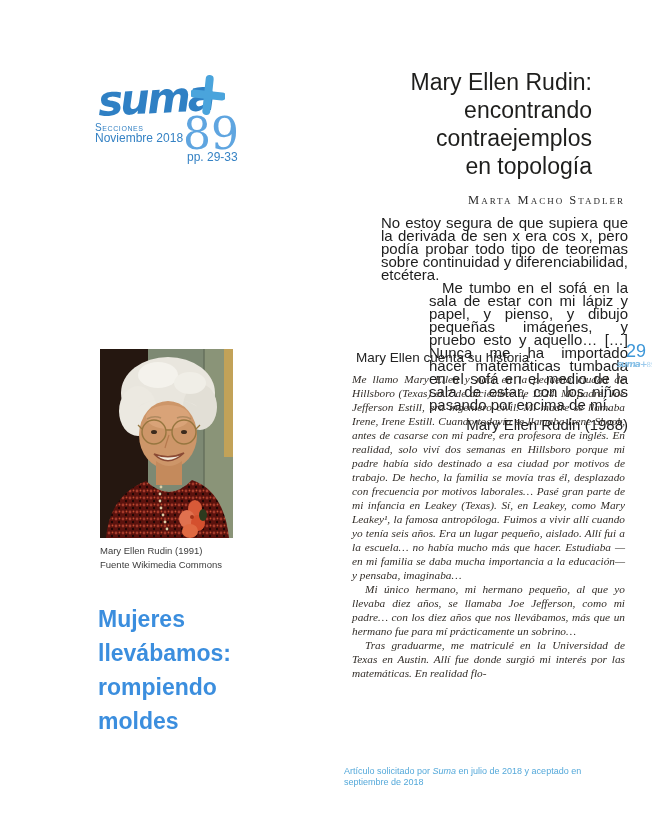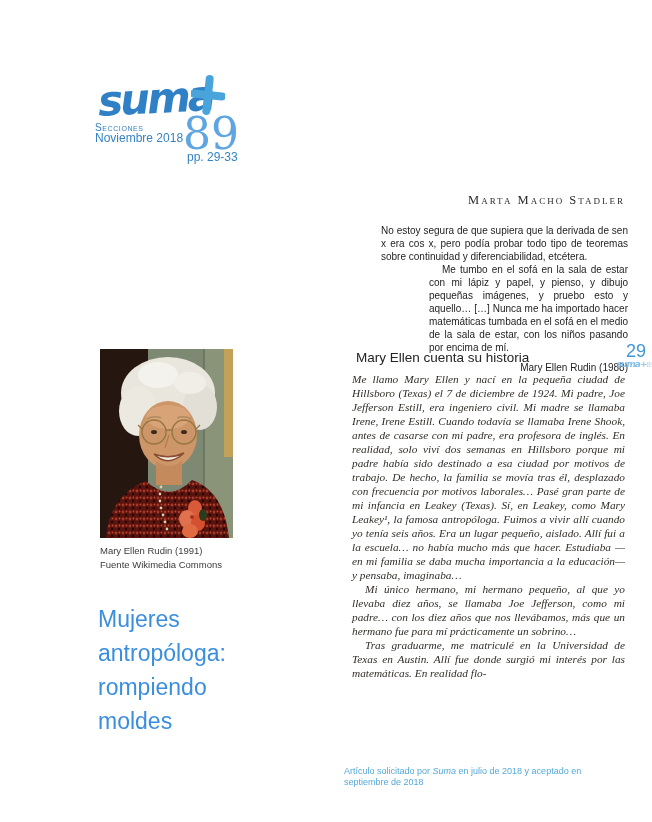--- a/index.html
+++ b/index.html
@@ -25,22 +25,22 @@
     font-size:44px;line-height:1;color:#5fa5e0;
   }
   .pages-range{left:187px;top:152px;}
   
   .title{position:absolute;top:68px;right:60px;text-align:right;
     font-size:23px;line-height:28px;color:#1e1e1c;}
   .author{position:absolute;top:193px;right:27px;text-align:right;
     font-family:"Liberation Serif",serif;font-variant:small-caps;
     letter-spacing:2px;font-size:12.5px;color:#2b2b2b;}
   
-  .quote{position:absolute;left:381px;top:224px;width:247px;
-    font-size:10px;line-height:13px;text-align:justify;color:#1d1d1d;}
+  .quote{position:absolute;left:381px;top:216px;width:247px;
+    font-size:15px;line-height:13px;text-align:justify;color:#1d1d1d;}
   .quote p{margin:0;}
   .quote p.indent{text-indent:13px;margin-left:48px;}
   .quote-attr{text-align:right;margin-top:7px;}
   
   .section-heading{position:absolute;left:352px;top:346px;width:230px;
     font-size:13.5px;color:#242424;margin:4px;font-weight:normal;}
   .article-col{position:absolute;left:352px;top:372px;width:273px;
     font-family:"Liberation Serif",serif;font-size:11.3px;line-height:14px;
     text-align:justify;color:#322d28;}
   .article-col p{margin:0;font-style:italic;}
@@ -53,21 +53,21 @@
     font-size:9px;letter-spacing:-1px;line-height:9px;}
   .folio-logo .mini-plus{font-style:normal;font-weight:bold;color:#9ccaec;font-size:9px;}
   .folio-logo .mini-issue{font-family:"DejaVu Serif",serif;font-style:normal;
     font-weight:normal;font-size:7px;color:#a9d2ef;letter-spacing:0;}
   
   .photo{position:absolute;left:100px;top:349px;width:133px;height:189px;}
   .photo svg{display:block;}
   .photo-caption{position:absolute;left:100px;top:544px;
     font-size:9.5px;line-height:13.5px;color:#3b3b3b;}
   .series-title{position:absolute;left:98px;top:602px;
-    font-size:23px;font-weight:normal;line-height:34px;color:#3b8ede;}
+    font-size:23px;font-weight:bold;line-height:34px;color:#3b8ede;}
   
   .footer{position:absolute;left:344px;top:766px;width:282px;
     font-size:9px;line-height:11px;color:#55a9da;}
   .footer .journal{font-style:italic;}
 </style>
 </head>
 <body>
 
 <div class="page">
 
@@ -78,20 +78,26 @@
         <line x1="17" y1="5" x2="17" y2="37"></line>
         <line x1="3" y1="21" x2="31" y2="21"></line>
       </g>
     </svg>
   </div>
   <div class="masthead-small section-label">Secciones</div>
   <div class="masthead-small issue-date">Noviembre 2018</div>
   <div class="issue-number">89</div>
   <div class="masthead-small pages-range">pp. 29-33</div>
 
+  <div class="title">
+    <div>Mary Ellen Rudin:</div>
+    <div>encontrando</div>
+    <div>contraejemplos</div>
+    <div>en topología</div>
+  </div>
   <div class="author">Marta Macho Stadler</div>
 
   <div class="quote">
     <p>No estoy segura de que supiera que la derivada de sen x era cos x, pero podía probar todo tipo de teoremas sobre continuidad y diferenciabilidad, etcétera.</p>
     <p class="indent">Me tumbo en el sofá en la sala de estar con mi lápiz y papel, y pienso, y dibujo pequeñas imágenes, y pruebo esto y aquello… […] Nunca me ha importado hacer matemáticas tumbada en el sofá en el medio de la sala de estar, con los niños pasando por encima de mí.</p>
     <div class="quote-attr">Mary Ellen Rudin (1988)</div>
   </div>
 
   <h2 class="section-heading">Mary Ellen cuenta su historia</h2>
   <div class="folio">
@@ -171,20 +177,20 @@
       </g>
     </svg>
   </div>
   <div class="photo-caption">
     <div>Mary Ellen Rudin (1991)</div>
     <div>Fuente Wikimedia Commons</div>
   </div>
 
   <div class="series-title">
     <div>Mujeres</div>
-    <div>antropóloga:</div>
+    <div>llevábamos:</div>
     <div>rompiendo</div>
     <div>moldes</div>
   </div>
 
   <div class="footer"><span>Artículo solicitado por </span><span class="journal">Suma</span><span> en julio de 2018 y aceptado en septiembre de 2018</span></div>
 
 </div>
 
 </body></html>

